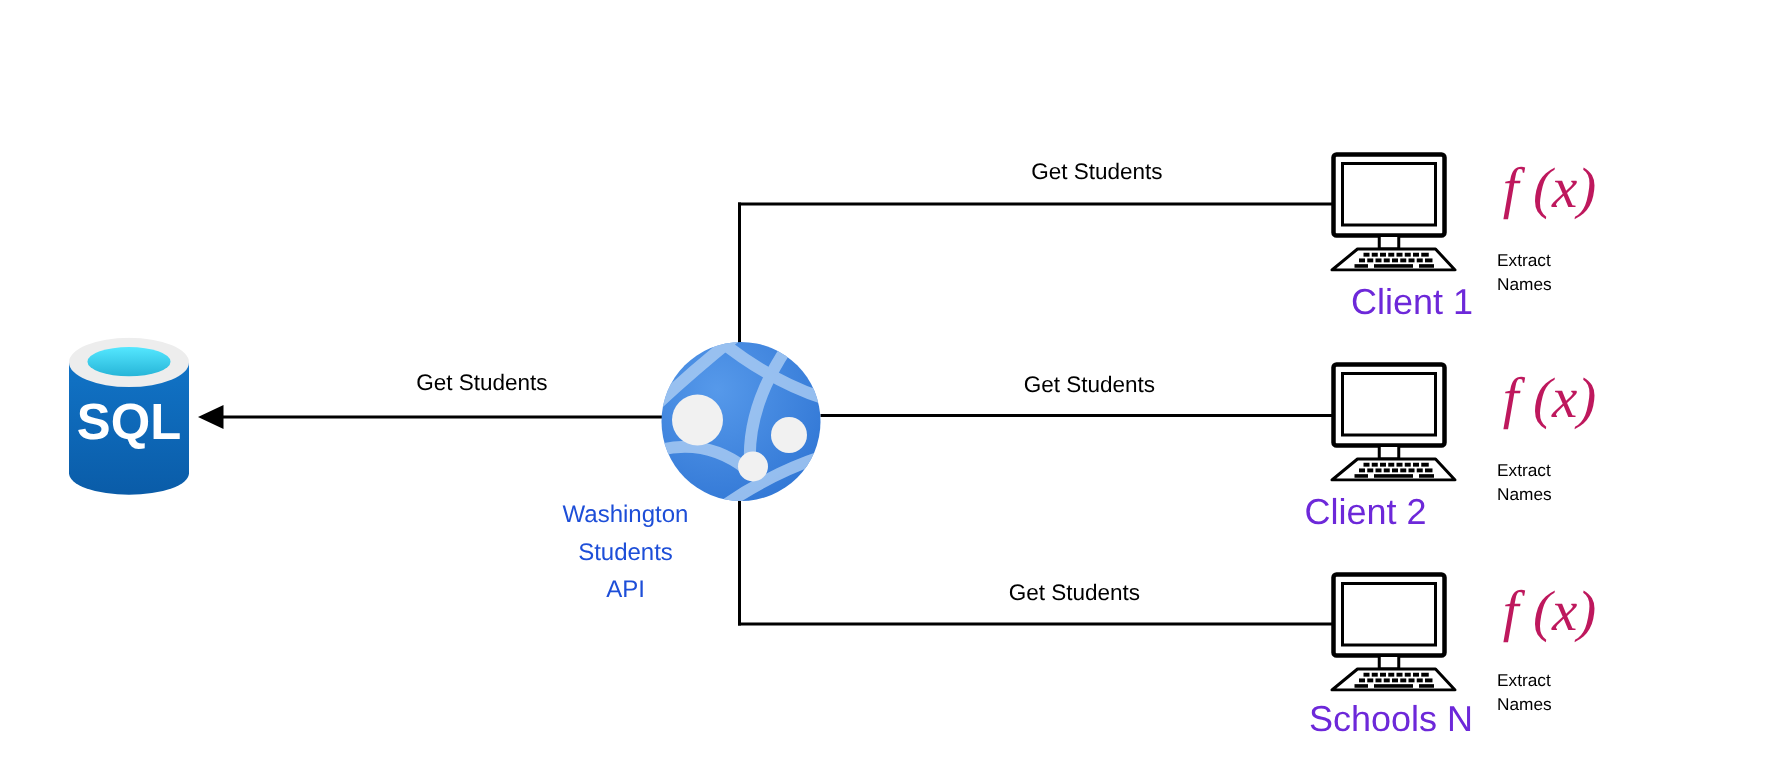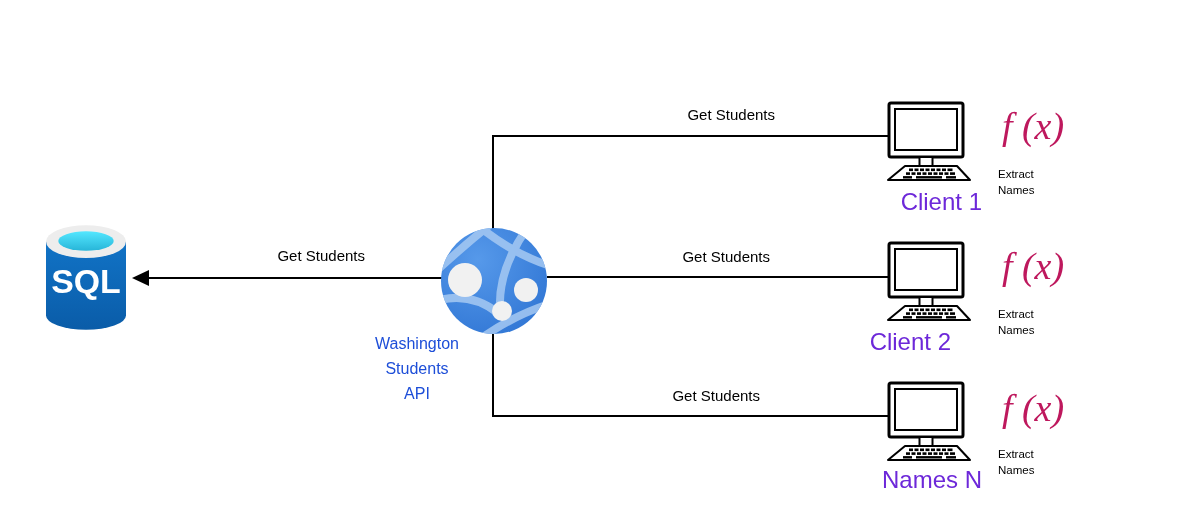--- a/index.html
+++ b/index.html
@@ -140,20 +140,20 @@
   <div class="client-label" style="left:841px;top:328px;width:110px;">Client 2</div>
   <div class="fx" style="left:992px;top:244px;width:82px;">f (x)</div>
   <div class="note" style="left:998px;top:307px;width:70px;">
     <div>Extract</div>
     <div>Names</div>
   </div>
 
   <svg class="abs" style="left:882px;top:381px;" width="92" height="80">
       <use href="#pc"></use>
     </svg>
-  <div class="client-label" style="left:872px;top:466px;width:110px;">Names N</div>
+  <div class="client-label" style="left:872px;top:466px;width:110px;">Schools N</div>
   <div class="fx" style="left:992px;top:386px;width:82px;">f (x)</div>
   <div class="note" style="left:998px;top:447px;width:70px;">
     <div>Extract</div>
     <div>Names</div>
   </div>
 
 </div>
 
 </body></html>

